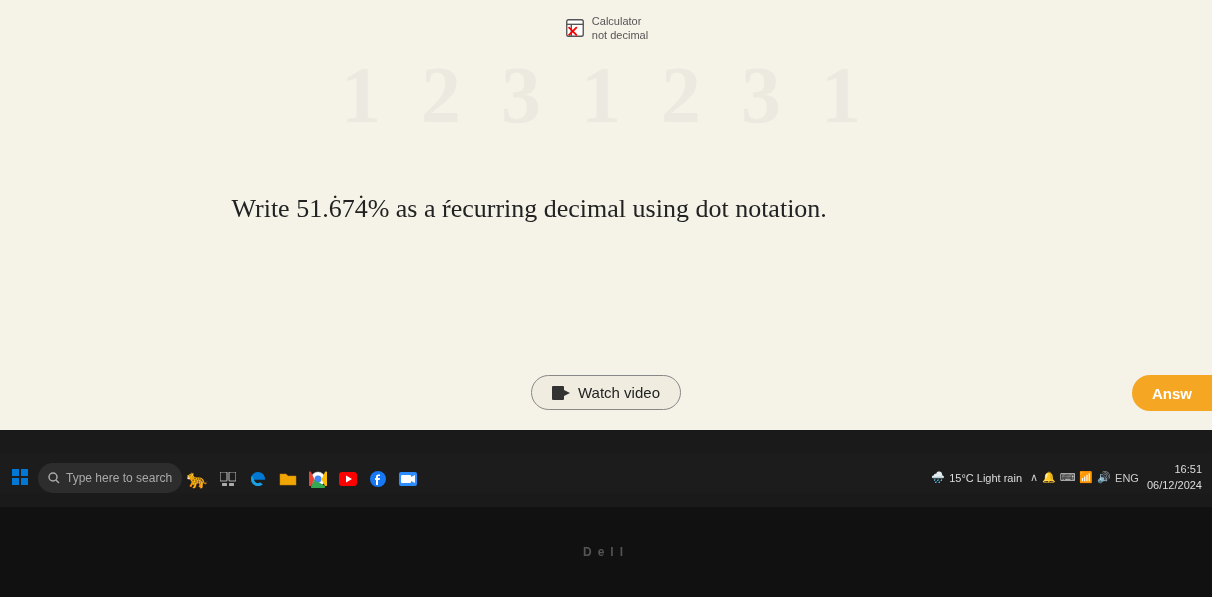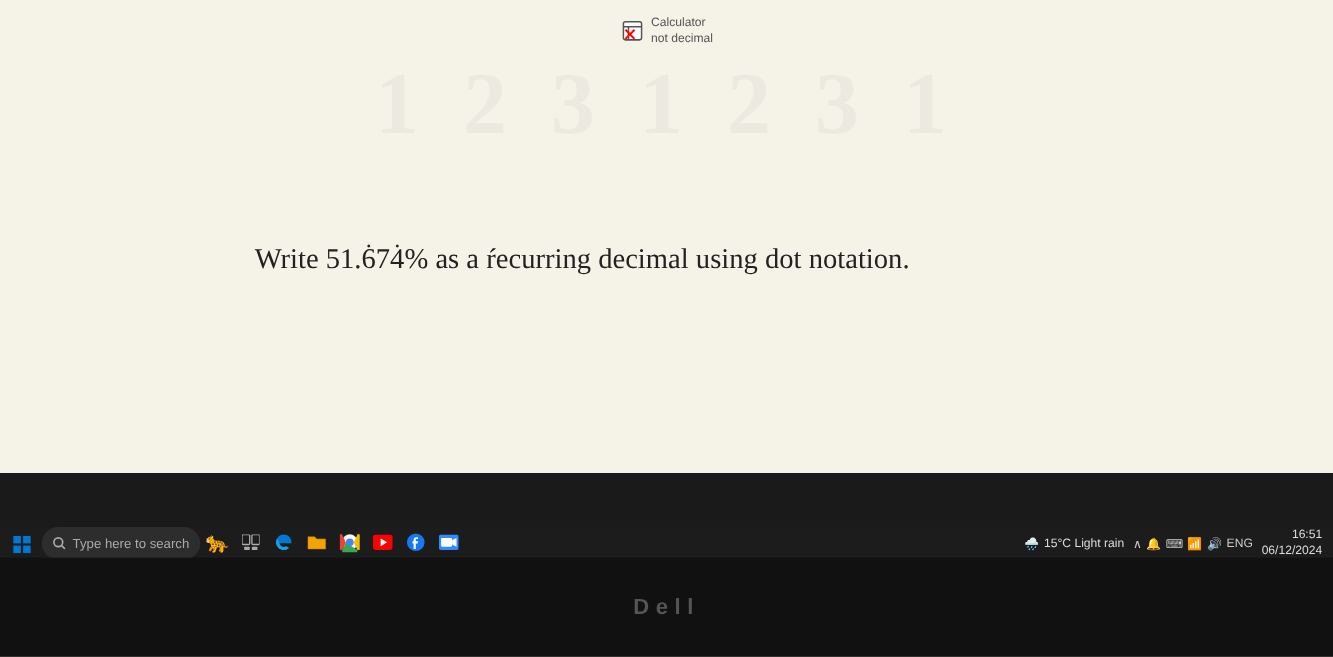--- a/index.html
+++ b/index.html
@@ -149,25 +149,25 @@
       display: flex;
       align-items: center;
     }
 
     
     .taskbar {
       width: 1212px;
       height: 40px;
       background: #1c1c1c;
       display: flex;
-      align-items: flex-start;
+      align-items: flex-end;
       padding: 0 4px;
       gap: 2px;
       position: absolute;
-      bottom: 78px;
+      bottom: 104px;
     }
 
     .taskbar-start {
       width: 32px;
       height: 32px;
       display: flex;
       align-items: center;
       justify-content: center;
       cursor: pointer;
     }
@@ -271,20 +271,33 @@
       </div>
     </div>
   </div>
 
   <div class="question-area">
     <p class="question-text">
       Write 51.<span class="dot-above">6</span>7<span class="dot-above">4</span>% as a ŕecurring decimal using dot notation.
     </p>
   </div>
 
+  <div class="bottom-row">
+    <button class="watch-video-btn">
+      <span class="play-icon">
+
+        <svg width="18" height="14" viewBox="0 0 18 14" fill="none">
+          <rect x="0" y="0" width="12" height="14" rx="1" fill="#333"></rect>
+          <polygon points="12,4 18,7 12,10" fill="#333"></polygon>
+        </svg>
+      </span>
+      <span>Watch video</span>
+    </button>
+    <button class="answer-btn">Answ</button>
+  </div>
 
 </div>
 
 <div class="taskbar">
 
   <div class="taskbar-start">
     <svg width="16" height="16" viewBox="0 0 16 16" fill="none">
       <rect x="0" y="0" width="7" height="7" fill="#0078d4"></rect>
       <rect x="9" y="0" width="7" height="7" fill="#0078d4"></rect>
       <rect x="0" y="9" width="7" height="7" fill="#0078d4"></rect>
@@ -377,14 +390,14 @@
     </div>
 
     <div class="taskbar-time">
       <div>16:51</div>
       <div>06/12/2024</div>
     </div>
   </div>
 </div>
 
 <div style="position:absolute;bottom:0;left:0;width:1212px;height:90px;background:#111;display:flex;align-items:center;justify-content:center;">
-  <span class="dell-logo" style="color:#555;font-size:20px;letter-spacing:6px;font-weight:bold;font-family:Arial;">Dell</span>
+  <span class="dell-logo" style="color:#555;font-size:12px;letter-spacing:6px;font-weight:bold;font-family:Arial;">Dell</span>
 </div>
 
 </body></html>

